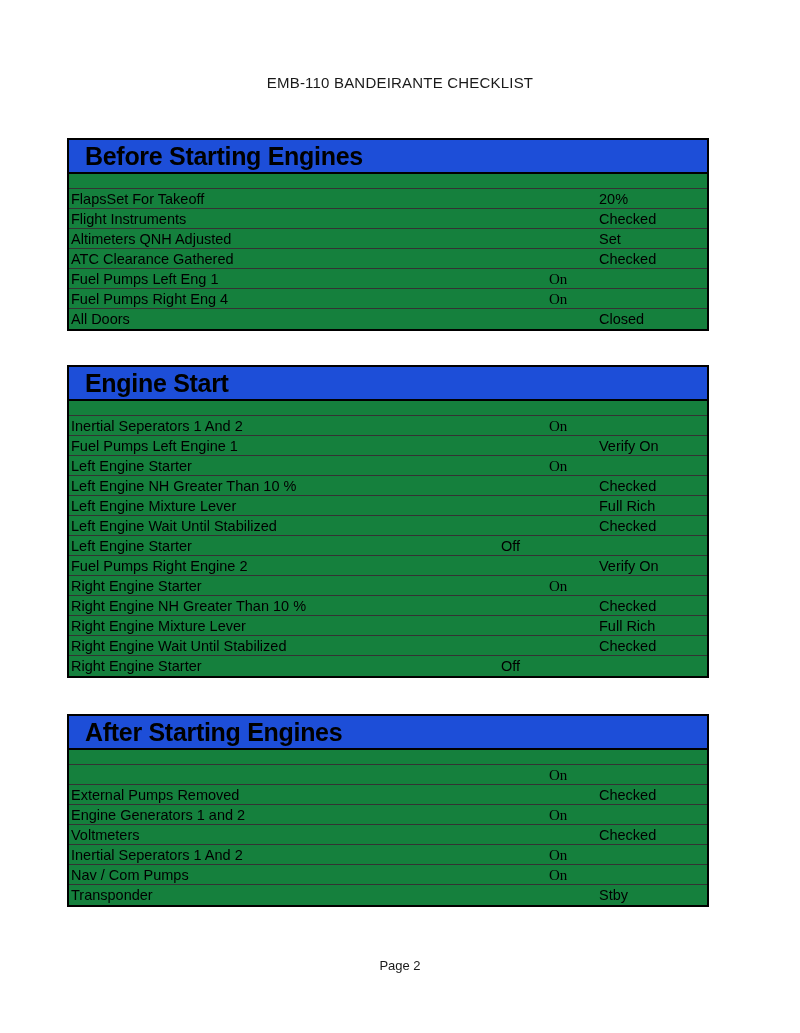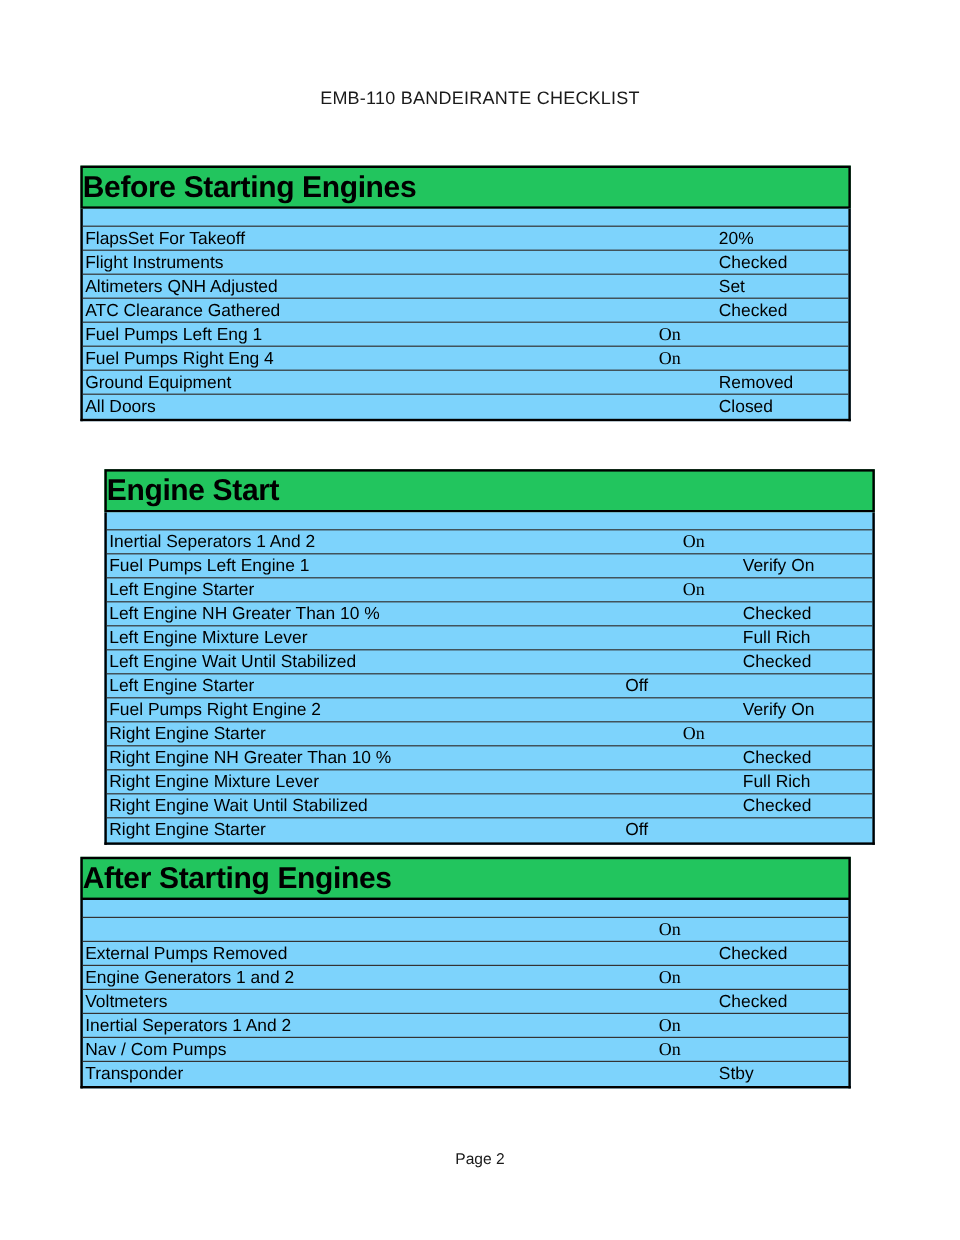--- a/index.html
+++ b/index.html
@@ -44,39 +44,39 @@
     width: 642px;
     box-sizing: border-box;
   }
 
   .section-header {
     border: 2px solid #000000;
     height: 36px;
     box-sizing: border-box;
     display: flex;
     align-items: center;
-    padding-left: 0;
-    background: #22c55e;
+    padding-left: 16px;
+    background: #1d4ed8;
   }
   .section-header-title {
     font-family: "Liberation Sans", sans-serif;
     font-weight: bold;
     font-size: 25px;
     line-height: 28px;
     letter-spacing: -0.3px;
     color: #000000;
     white-space: nowrap;
   }
 
   .rows {
     border-left: 2px solid #000000;
     border-right: 2px solid #000000;
     border-bottom: 2px solid #000000;
     box-sizing: border-box;
-    background: #7dd3fc;
+    background: #15803d;
   }
 
   .spacer-row {
     height: 15px;
     border-bottom: 1px solid #333333;
     box-sizing: border-box;
   }
 
   .row {
     height: 20px;
@@ -167,30 +167,26 @@
           </div>
           <div class="row">
             <span class="row-label">Fuel Pumps Left Eng 1</span>
             <span class="row-value col-b">On</span>
           </div>
           <div class="row">
             <span class="row-label">Fuel Pumps Right Eng 4</span>
             <span class="row-value col-b">On</span>
           </div>
           <div class="row">
-            <span class="row-label">Ground Equipment</span>
-            <span class="row-value col-c">Removed</span>
-          </div>
-          <div class="row">
             <span class="row-label">All Doors</span>
             <span class="row-value col-c">Closed</span>
           </div>
         </div>
       </div>
-      <div class="section" style="top: 391px; margin-left: 20px;">
+      <div class="section" style="top: 365px;">
         <div class="section-header">
           <div class="section-header-title">Engine Start</div>
         </div>
         <div class="rows">
           <div class="spacer-row"></div>
           <div class="row">
             <span class="row-label">Inertial Seperators 1 And 2</span>
             <span class="row-value col-b">On</span>
           </div>
           <div class="row">

